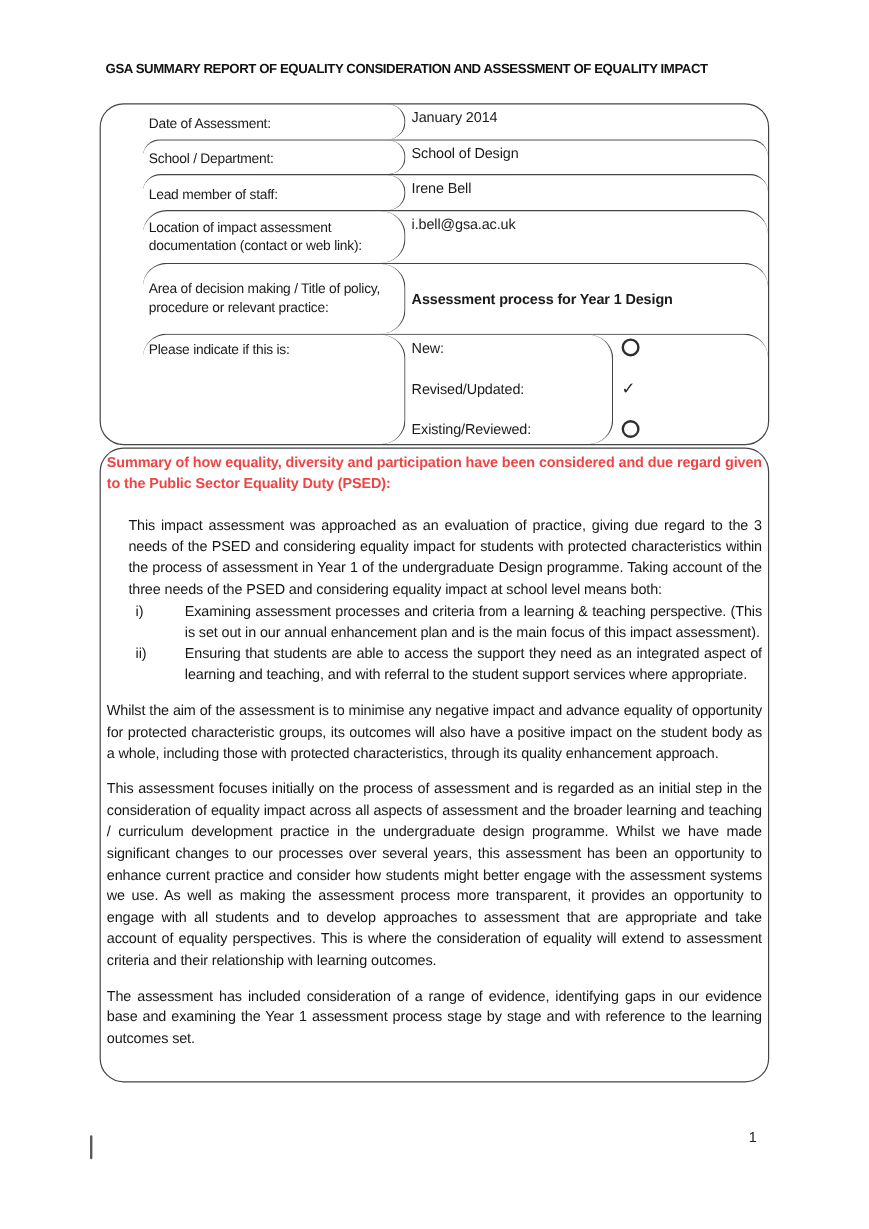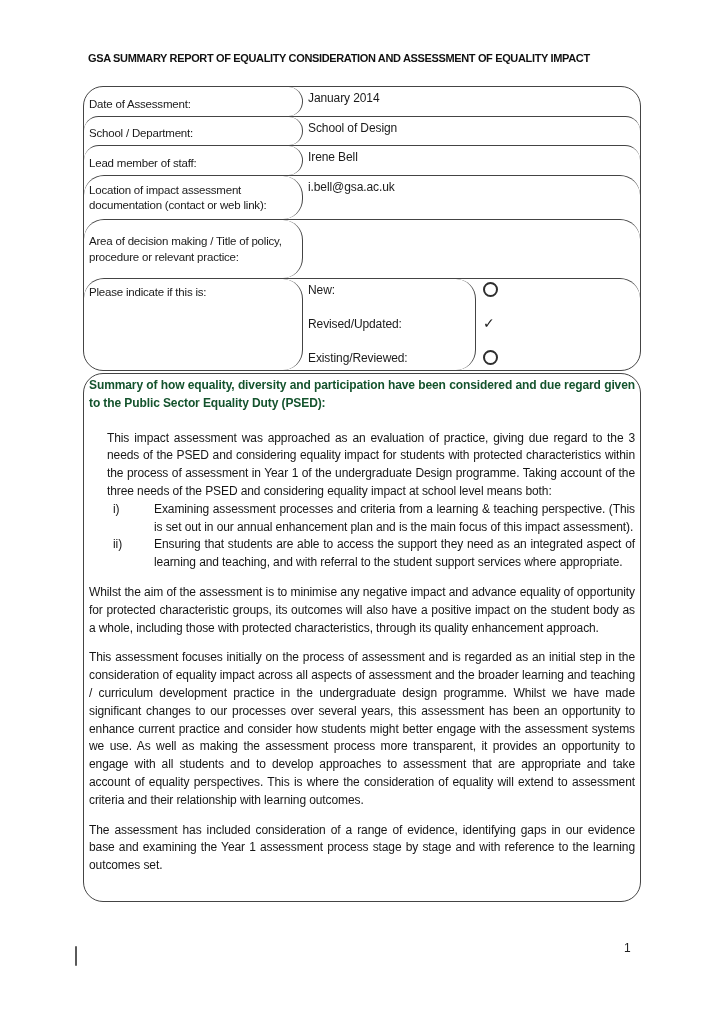--- a/index.html
+++ b/index.html
@@ -26,20 +26,21 @@
   
   .form-table {
     position: absolute;
     left: 83px;
     top: 86px;
     width: 558px;
     border: 1px solid #444;
     font-size: 12px;
     line-height: 15px;
     letter-spacing: -0.1px;
+    padding-left: 35px;
   }
   .frow { display: flex; border-top: 1px solid #444; }
   .frow:first-child { border-top: none; }
   .cell { padding: 4px 6px 3px 5px; }
   .c-label {
     width: 219px;
     flex: 0 0 219px;
     border-right: 1px solid #444;
     letter-spacing: -0.2px;
     font-size: 11.5px;
@@ -86,21 +87,21 @@
     width: 558px;
     min-height: 529px;
     border: 1px solid #444;
     padding: 3px 5px 6px 5px;
     font-size: 12px;
     line-height: 17.8px;
     letter-spacing: -0.1px;
     text-align: justify;
     color: #161616;
   }
-  .summary-box .heading { font-weight: bold; color: #14532d; margin-bottom: 17px; }
+  .summary-box .heading { font-weight: bold; color: #ef4444; margin-bottom: 17px; }
   .summary-box p { margin: 0 0 12px 0; }
   .summary-box p.tight { margin-bottom: 0; margin-left: 18px; }
   .numlist { margin-bottom: 12px; }
   .li { display: flex; }
   .li-marker { flex: 0 0 65px; padding-left: 24px; }
   .li-text { flex: 1; text-align: justify; }
   
   .page-number {
     position: absolute;
     left: 624px;
@@ -141,20 +142,21 @@
       <div class="cell c-value v-top">Irene Bell</div>
     </div>
 
     <div class="frow h44">
       <div class="cell c-label v-center">Location of impact assessment documentation (contact or web link):</div>
       <div class="cell c-value v-top">i.bell@gsa.ac.uk</div>
     </div>
 
     <div class="frow h59">
       <div class="cell c-label v-center">Area of decision making / Title of policy, procedure or relevant practice:</div>
+      <div class="cell c-value v-center bold">Assessment process for Year 1 Design</div>
     </div>
 
     <div class="frow h92">
       <div class="cell c-label v-top" style="padding-top:6px;">Please indicate if this is:</div>
       <div class="c-mid">
         <div class="opt">New:</div>
         <div class="opt">Revised/Updated:</div>
         <div class="opt">Existing/Reviewed:</div>
       </div>
       <div class="c-box">

